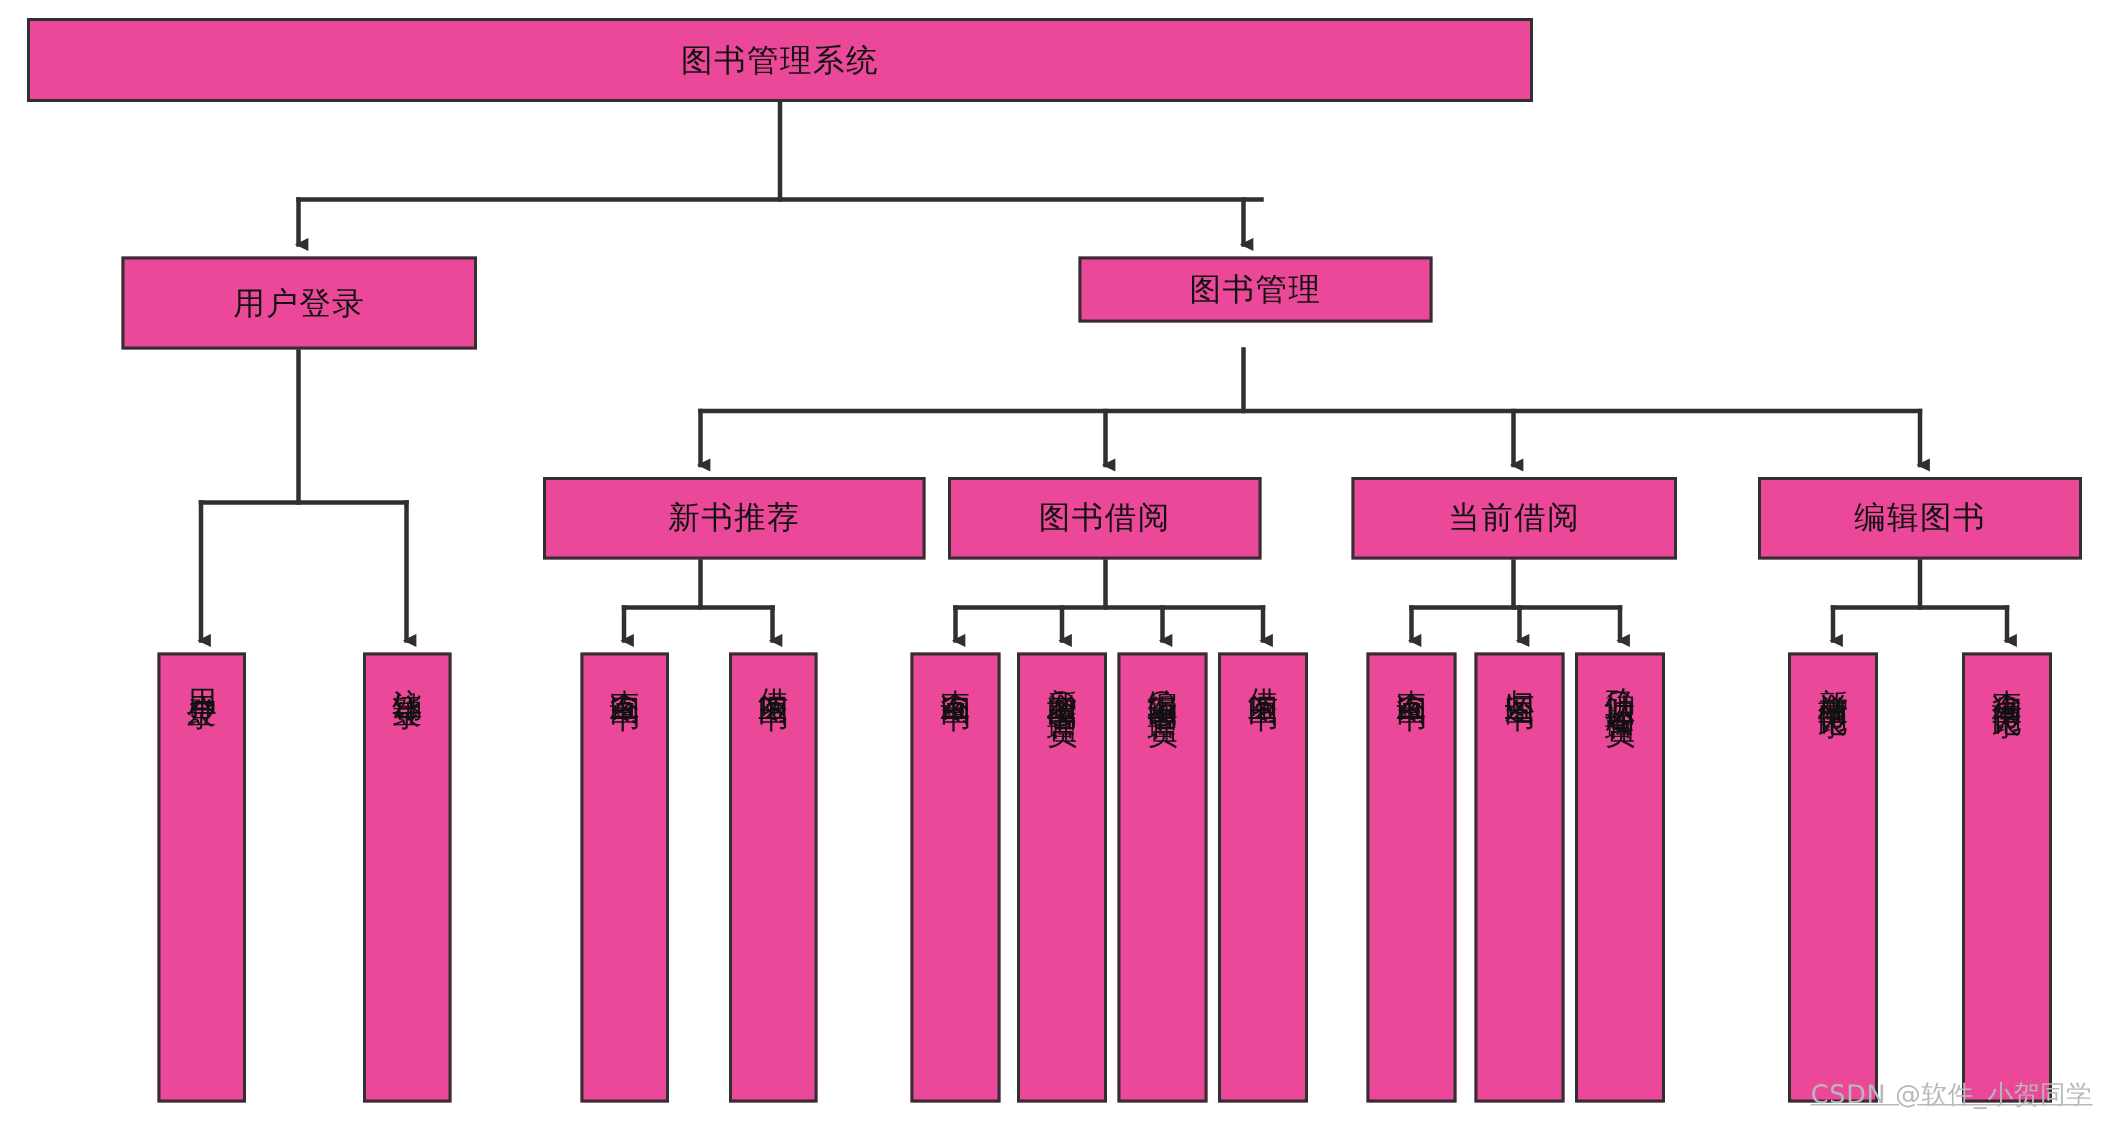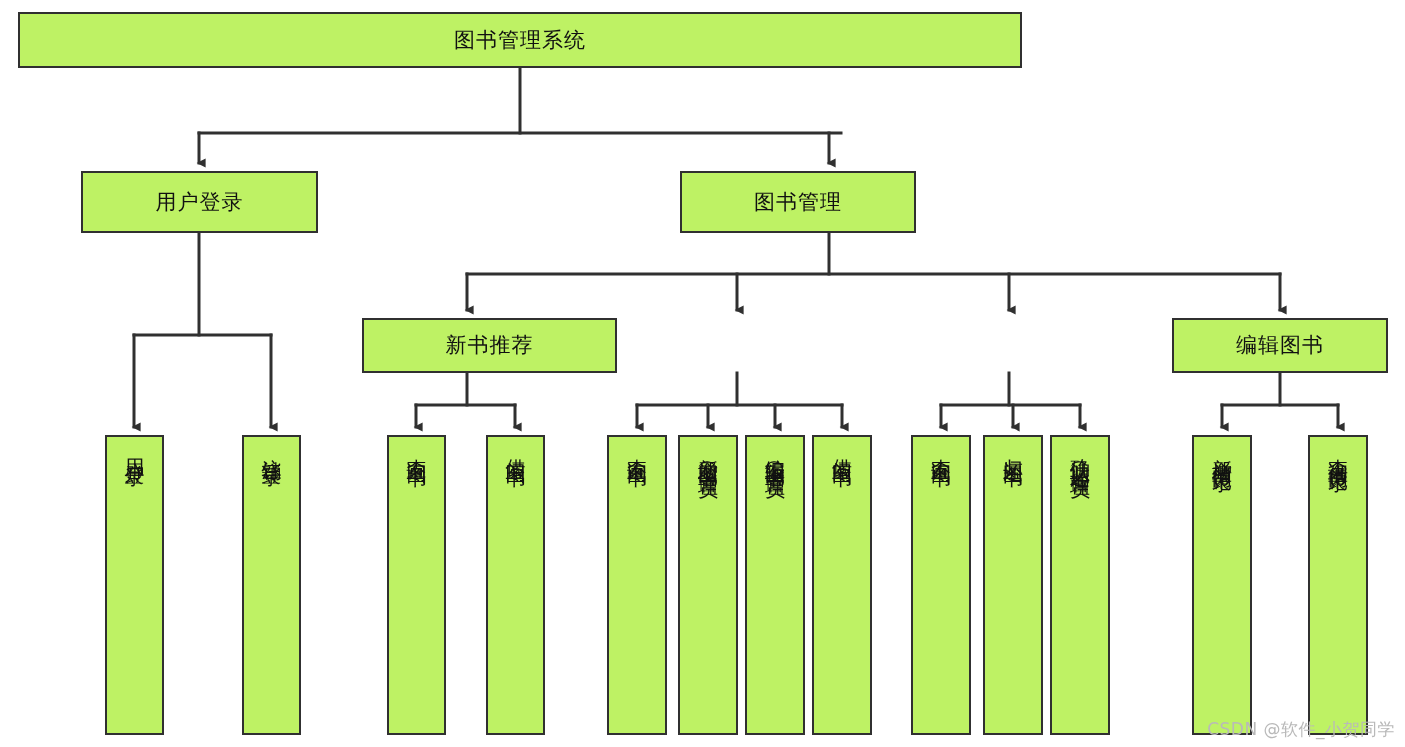--- a/index.html
+++ b/index.html
@@ -22,21 +22,21 @@
     position: absolute;
     left: 0;
     top: 0;
     width: 1405px;
     height: 747px;
     pointer-events: none;
   }
   .node {
     position: absolute;
     box-sizing: border-box;
-    background: #bef264;
+    background: #ec4899;
     border: 2px solid #303030;
     display: flex;
     align-items: center;
     justify-content: center;
     color: #111111;
     text-align: left;
     line-height: 1.18;
     z-index: 2;
   }
   .node .label {
@@ -65,20 +65,21 @@
   }
   .watermark {
     position: absolute;
     right: 10px;
     bottom: 6px;
     font-size: 17px;
     color: #b9b9b9;
     letter-spacing: 0.5px;
     z-index: 5;
     white-space: nowrap;
+    text-decoration: underline;
   }
 </style>
 </head>
 <body>
 
 <div id="canvas">
 
   <svg id="edges" viewBox="0 0 1405 747" xmlns="http://www.w3.org/2000/svg">
     <defs>
       <marker id="arrowhead" markerWidth="10" markerHeight="10" refX="4.6" refY="7.2" orient="auto" markerUnits="userSpaceOnUse">
@@ -130,27 +131,33 @@
     </g>
   </svg>
 
   <div class="node h" style="left:18px; top:12px; width:1004px; height:56px;">
     <span class="label">图书管理系统</span>
   </div>
 
   <div class="node h" style="left:81px; top:171px; width:237px; height:62px;">
     <span class="label">用户登录</span>
   </div>
-  <div class="node h" style="left:680px; top:171px; width:236px; height:62px;">
+  <div class="node h" style="left:719px; top:171px; width:236px; height:44px;">
     <span class="label">图书管理</span>
   </div>
 
   <div class="node h" style="left:362px; top:318px; width:255px; height:55px;">
     <span class="label">新书推荐</span>
   </div>
+  <div class="node h" style="left:632px; top:318px; width:209px; height:55px;">
+    <span class="label">图书借阅</span>
+  </div>
+  <div class="node h" style="left:901px; top:318px; width:217px; height:55px;">
+    <span class="label">当前借阅</span>
+  </div>
   <div class="node h" style="left:1172px; top:318px; width:216px; height:55px;">
     <span class="label">编辑图书</span>
   </div>
 
   <div class="node v" style="left:105px; top:435px; width:59px; height:300px;">
     <span class="label">用户登录</span>
   </div>
   <div class="node v" style="left:242px; top:435px; width:59px; height:300px;">
     <span class="label">注销登录</span>
   </div>

